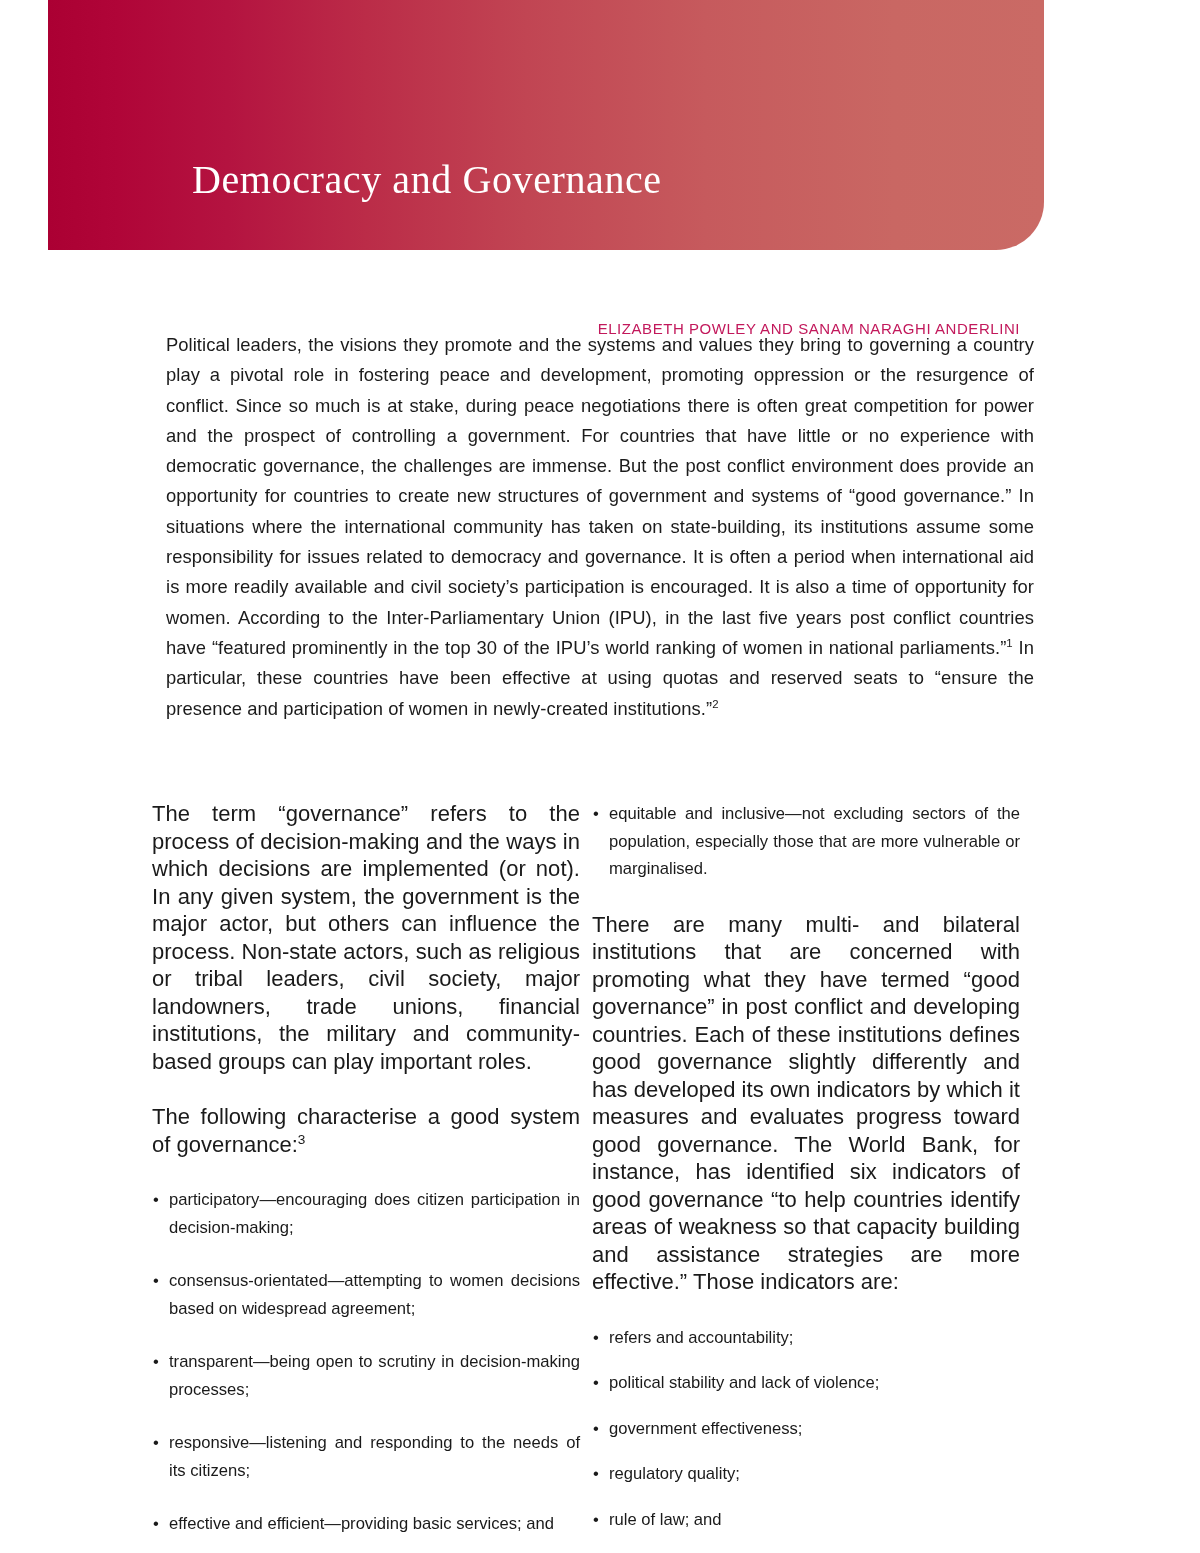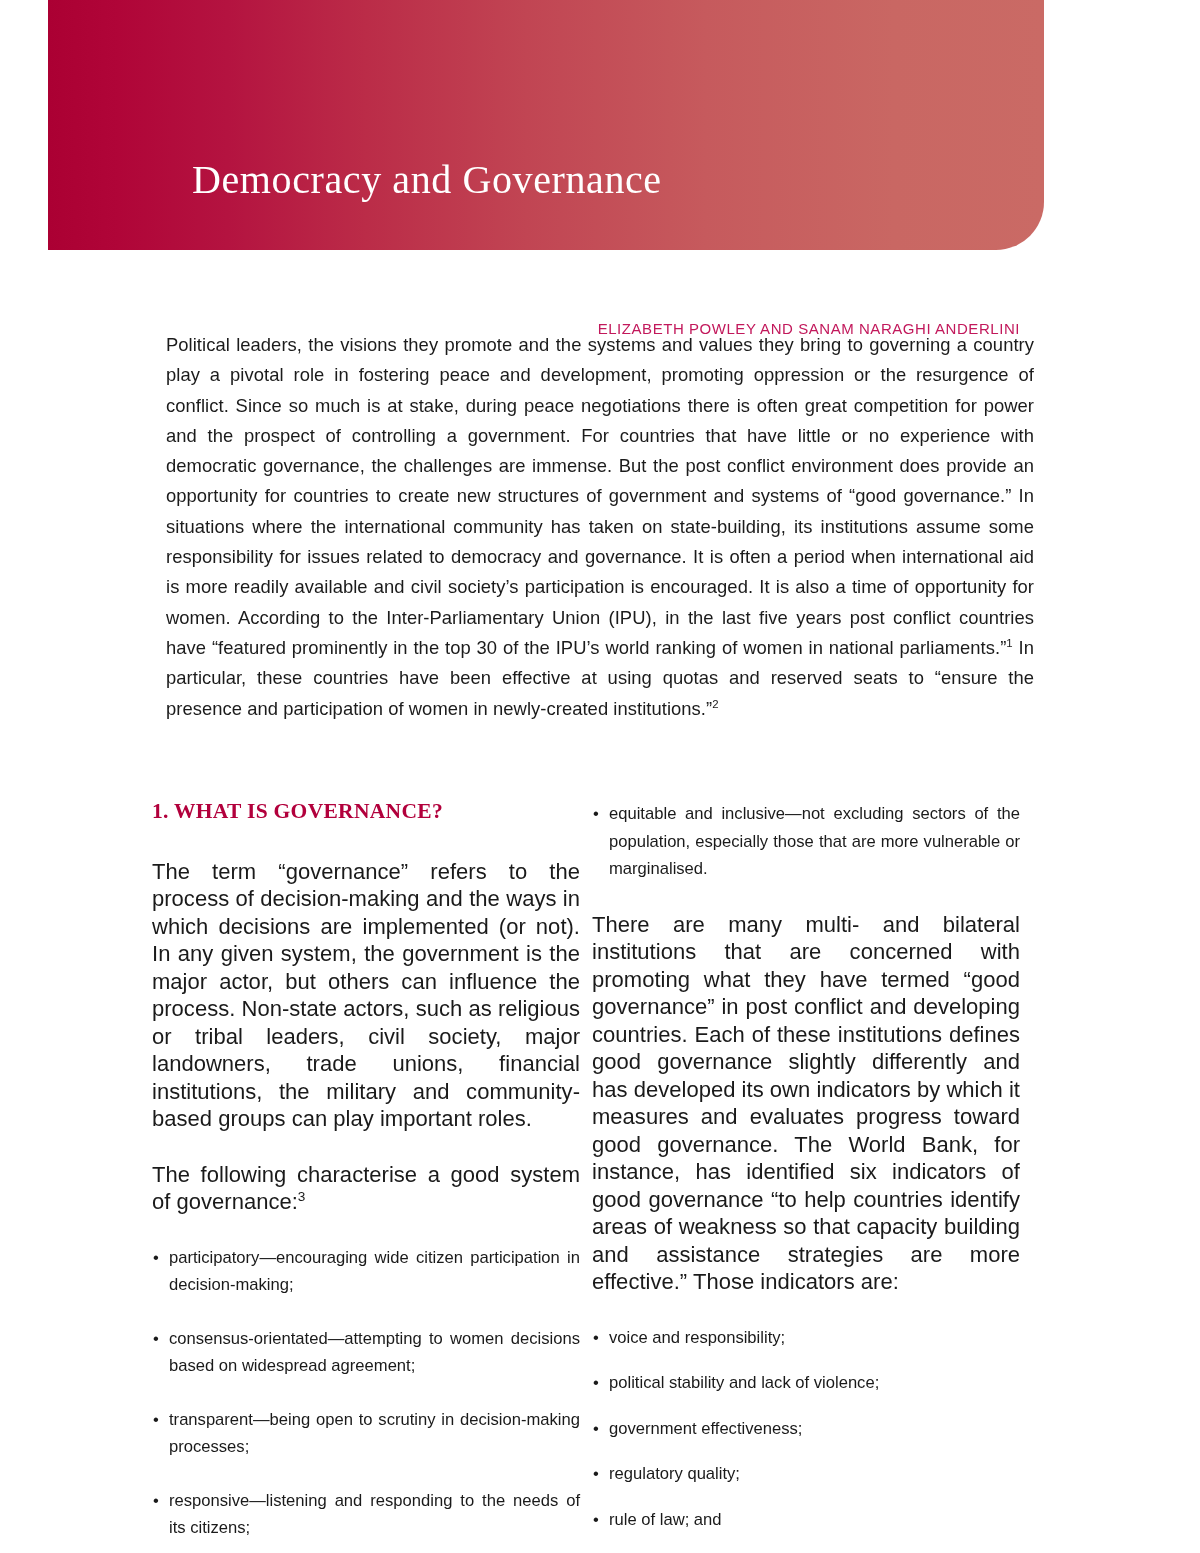--- a/index.html
+++ b/index.html
@@ -151,30 +151,29 @@
 <div class="authors">ELIZABETH POWLEY AND SANAM NARAGHI ANDERLINI</div>
 
 <div class="intro">
   <span>Political leaders, the visions they promote and the systems and values they bring to governing a country play a pivotal role in fostering peace and development, promoting oppression or the resurgence of conflict. Since so much is at stake, during peace negotiations there is often great competition for power and the prospect of controlling a government. For countries that have little or no experience with democratic governance, the challenges are immense. But the post conflict environment does provide an opportunity for countries to create new structures of government and systems of “good governance.” In situations where the international community has taken on state-building, its institutions assume some responsibility for issues related to democracy and governance. It is often a period when international aid is more readily available and civil society’s participation is encouraged. It is also a time of opportunity for women. According to the Inter-Parliamentary Union (IPU), in the last five years post conflict countries have “featured prominently in the top 30 of the IPU’s world ranking of women in national parliaments.”</span><sup>1</sup><span> In particular, these countries have been effective at using quotas and reserved seats to “ensure the presence and participation of women in newly-created institutions.”</span><sup>2</sup>
 </div>
 
 <div class="columns">
 
   <div class="col col-left">
 
-    <h2 class="section-heading">1. WHAT IS GOVERNANCE?</h2>
 
     <p>The term “governance” refers to the process of decision-making and the ways in which decisions are implemented (or not). In any given system, the government is the major actor, but others can influence the process. Non-state actors, such as religious or tribal leaders, civil society, major landowners, trade unions, financial institutions, the military and community-based groups can play important roles.</p>
 
     <p><span>The following characterise a good system of governance:</span><sup>3</sup></p>
 
     <ul class="bullets">
       <li>
         <span class="dot">•</span>
-        <span>participatory—encouraging wide citizen participation in decision-making;</span>
+        <span>participatory—encouraging does citizen participation in decision-making;</span>
       </li>
       <li>
         <span class="dot">•</span>
         <span>consensus-orientated—attempting to women decisions based on widespread agreement;</span>
       </li>
       <li>
         <span class="dot">•</span>
         <span>transparent—being open to scrutiny in decision-making processes;</span>
       </li>
       <li>
@@ -196,21 +195,21 @@
         <span class="dot">•</span>
         <span>equitable and inclusive—not excluding sectors of the population, especially those that are more vulnerable or marginalised.</span>
       </li>
     </ul>
 
     <p style="margin-top:28px;">There are many multi- and bilateral institutions that are concerned with promoting what they have termed “good governance” in post conflict and developing countries. Each of these institutions defines good governance slightly differently and has developed its own indicators by which it measures and evaluates progress toward good governance. The World Bank, for instance, has identified six indicators of good governance “to help countries identify areas of weakness so that capacity building and assistance strategies are more effective.” Those indicators are:</p>
 
     <ul class="bullets tight">
       <li>
         <span class="dot">•</span>
-        <span>voice and responsibility;</span>
+        <span>refers and accountability;</span>
       </li>
       <li>
         <span class="dot">•</span>
         <span>political stability and lack of violence;</span>
       </li>
       <li>
         <span class="dot">•</span>
         <span>government effectiveness;</span>
       </li>
       <li>

